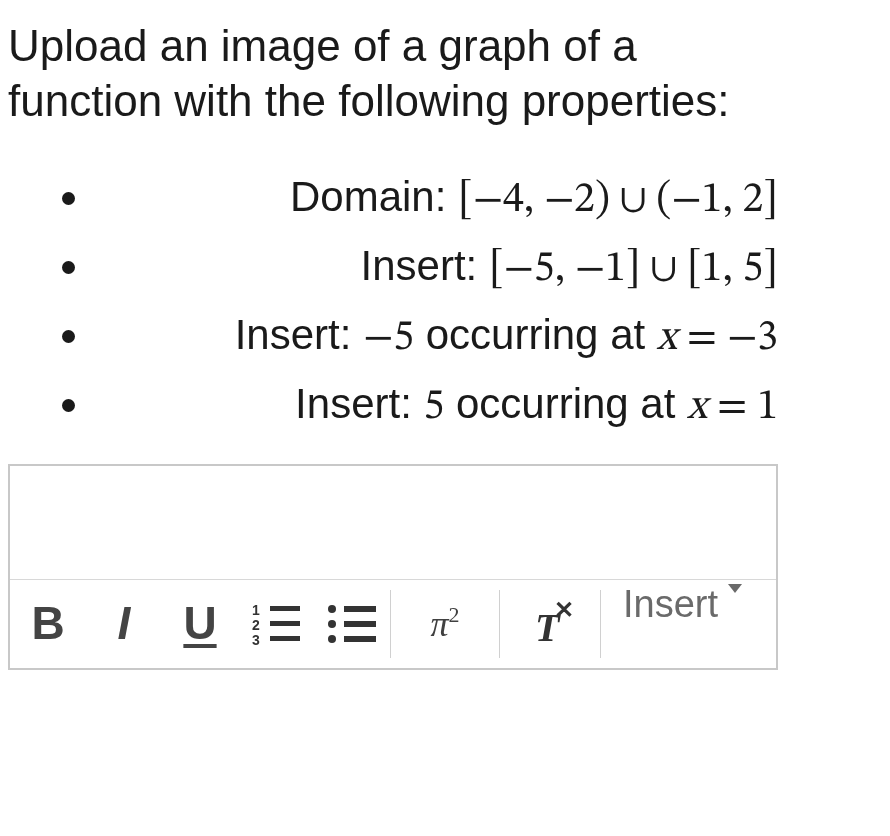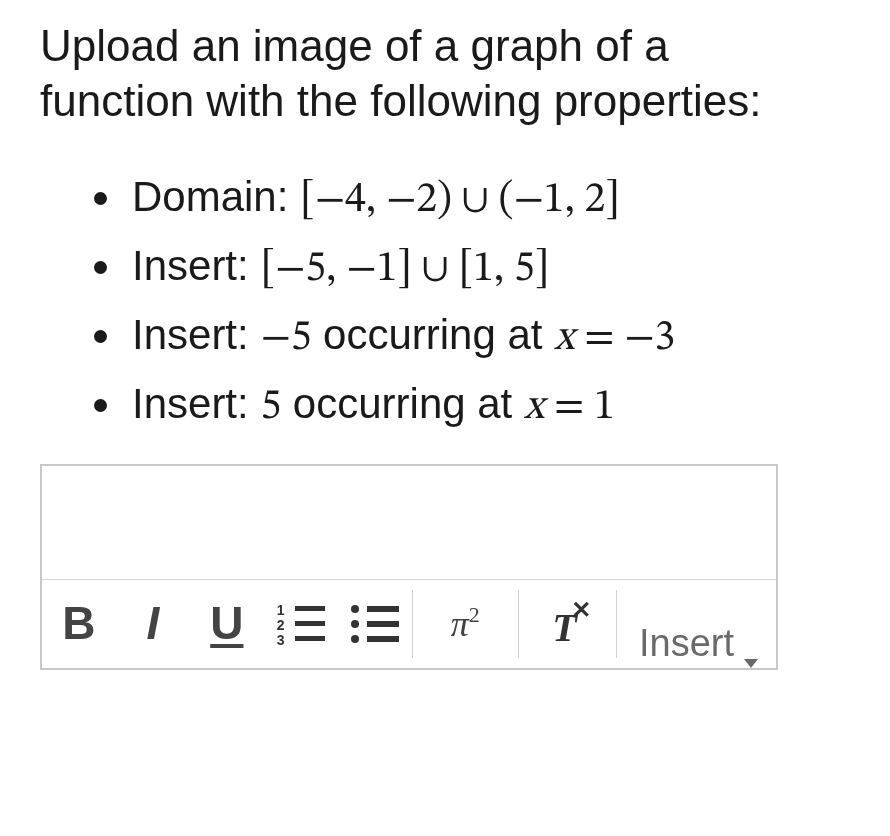--- a/index.html
+++ b/index.html
@@ -6,38 +6,39 @@
     margin: 0;
     padding: 0;
     background: #ffffff;
     color: #1a1a1a;
     font-family: Arial, Helvetica, sans-serif;
     font-size: 38px;
     line-height: 1.3;
   }
   #app {
     width: 802px;
-    padding: 18px 24px 20px 40px;
+    padding: 18px 24px 20px 8px;
     box-sizing: border-box;
   }
   #heading {
     font-weight: 500;
     font-size: 44px;
     line-height: 1.25;
   }
   ul#props {
     margin: 36px 0 24px 0;
     padding-left: 86px;
     font-size: 42px;
     line-height: 1.55;
   }
   ul#props > li {
     font-weight: 500;
     list-style-type: disc;
     padding-left: 6px;
+    text-align: right;
   }
   ul#props .label {
     display: inline;
   }
   .math {
     font-family: "STIX Two Math", "Cambria Math", "Latin Modern Math", "Times New Roman", serif;
     font-weight: 400;
   }
   .mord { font-style: normal; }
   .mathit { font-style: italic; }
@@ -93,21 +94,21 @@
   .eq-icon sup { font-size: 22px; font-style: normal; vertical-align: 14px;}
 
   
   .clear-wrap { position: relative; width: 42px; height: 48px;}
   .clear-T { position:absolute; top:2px; left:6px; font-family: 'Times New Roman', serif; font-size:40px; font-style: italic; font-weight:600; color:#333;}
   .clear-x { position:absolute; top:-6px; right:-3px; font-family: Arial; font-size:24px; font-weight:700; color:#333;}
 
   
   #insert-btn {
     display: flex;
-    align-items: flex-end;
+    align-items: flex-start;
     justify-content: center;
     flex: 1;
     padding: 0 18px 0 22px;
     color: #6a6a6a;
     font-size: 38px;
     font-family: Arial, sans-serif;
     font-weight: 400;
     gap: 10px;
     justify-content: flex-start;
   }

